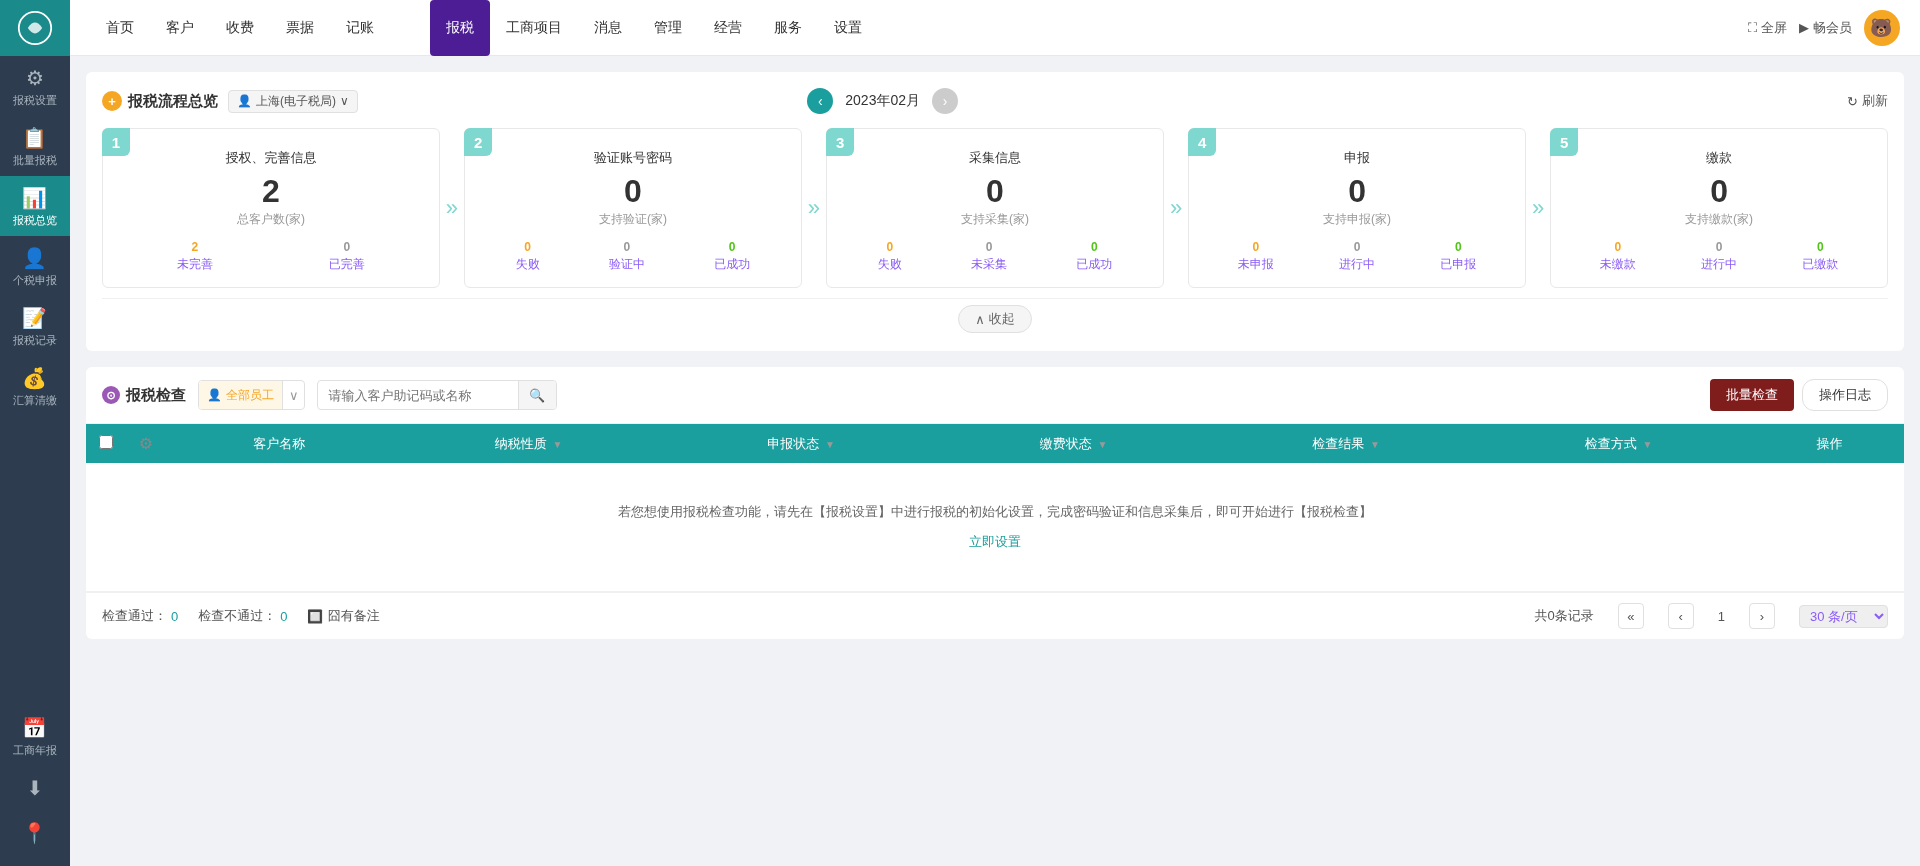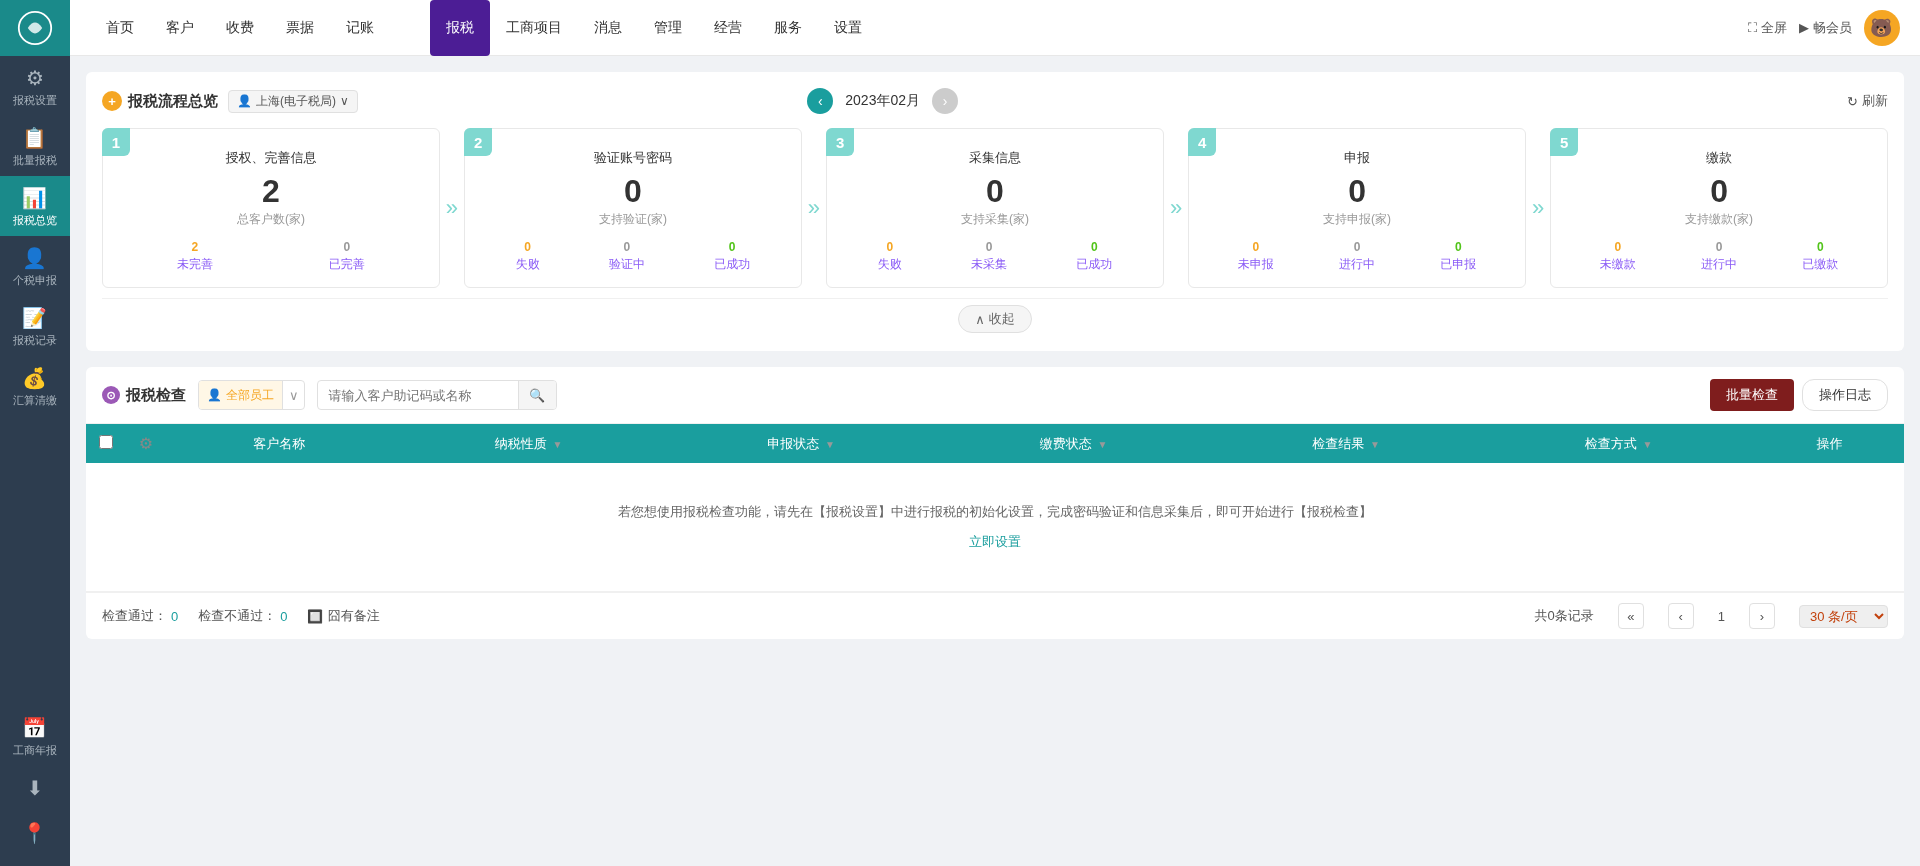--- a/index.html
+++ b/index.html
@@ -381,21 +381,21 @@
       border: 1px solid #e0e0e0;
       border-radius: 4px;
       display: flex; align-items: center; justify-content: center;
       cursor: pointer; color: #555;
     }
     .page-size-select {
       border: 1px solid #e0e0e0;
       border-radius: 4px;
       padding: 2px 6px;
       font-size: 13px;
-      color: #c2410c;
+      color: #8b5cf6;
     }
 
     
     .checkbox { width: 14px; height: 14px; cursor: pointer; accent-color: #1a9e9e; }
 
     
     .settings-icon { color: #888; font-size: 16px; cursor: pointer; }
 
     .filter-icon { color: #999; font-size: 10px; margin-left: 2px; }
 

